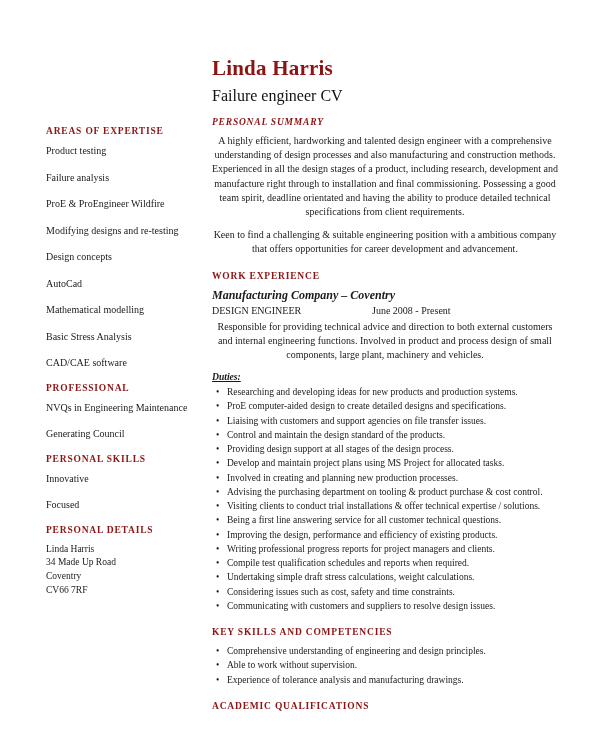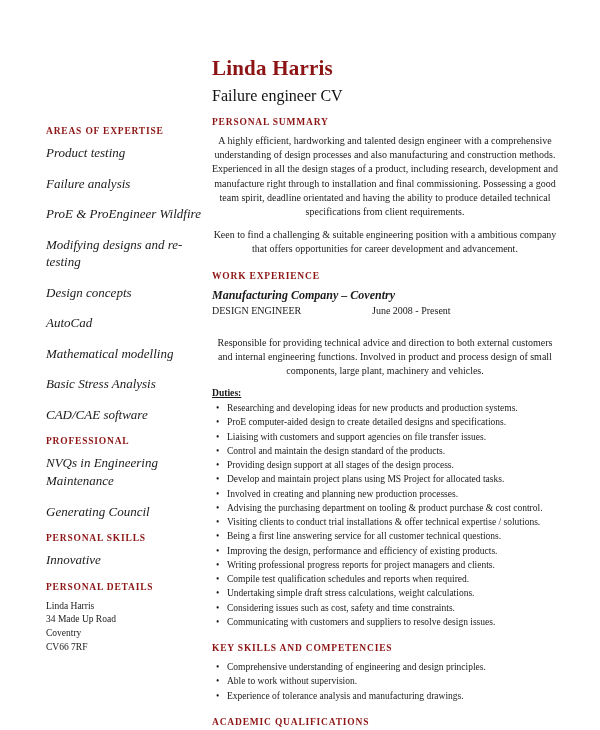--- a/index.html
+++ b/index.html
@@ -62,26 +62,26 @@
     margin: 0 0 8px 0;
     text-transform: uppercase;
   }
   .right-col .sec-head {
     font-size: 9.5px;
     margin-top: 14px;
     margin-bottom: 7px;
   }
   .right-col .sec-head.first {
     margin-top: 0;
+    font-style: italic;
   }
 
   
   .left-item {
-    font-style: italic;
-    font-size: 13px;
+    font-size: 10px;
     line-height: 1.35;
     color: #1a1a1a;
     margin: 0 0 13px 0;
   }
   .left-group {
     margin-bottom: 6px;
   }
   .details-line {
     font-size: 9.5px;
     line-height: 1.45;
@@ -99,32 +99,33 @@
   }
   .emp-line {
     font-size: 12px;
     font-weight: bold;
     font-style: italic;
     margin: 0 0 2px 0;
   }
   .role-row {
     display: flex;
     font-size: 10px;
-    margin: 0 0 20px 0;
+    margin: 0 0 4px 0;
   }
   .role-title {
     width: 160px;
     flex: 0 0 160px;
   }
   .role-dates {
     flex: 1 1 auto;
   }
   .duties-label {
     font-size: 9.6px;
     font-weight: bold;
+    font-style: italic;
     text-decoration: underline;
     margin: 2px 0 3px 0;
   }
   ul.bullets {
     margin: 0 0 4px 0;
     padding-left: 15px;
     list-style: none;
   }
   ul.bullets li {
     font-size: 9.5px;
@@ -162,20 +163,21 @@
 
       <div class="sec-head">PROFESSIONAL</div>
       <div class="left-group">
         <p class="left-item">NVQs in Engineering Maintenance</p>
         <p class="left-item"> Generating Council</p>
       </div>
 
       <div class="sec-head">PERSONAL SKILLS</div>
       <div class="left-group">
         <p class="left-item">Innovative</p>
+        <p class="left-item">Focused</p>
       </div>
 
       <div class="sec-head">PERSONAL DETAILS</div>
       <div class="left-group">
         <p class="details-line">Linda Harris</p>
         <p class="details-line">34 Made Up Road</p>
         <p class="details-line">Coventry</p>
         <p class="details-line">CV66 7RF</p>
       </div>
 

